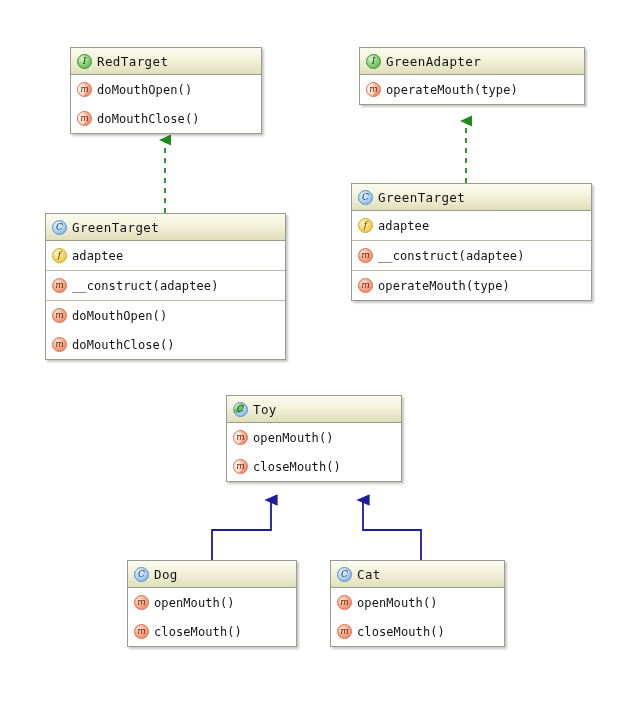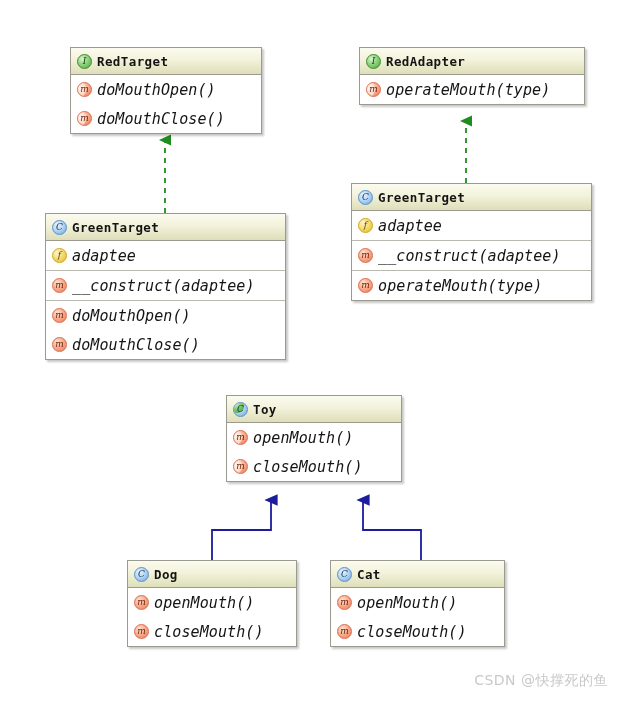--- a/index.html
+++ b/index.html
@@ -44,21 +44,21 @@
     background: linear-gradient(to bottom, #fbfbef 0%, #f3f2db 45%, #dedfb9 100%);
     border-bottom: 1px solid #9a9a8e;
     height: 27px;
     display: flex;
     align-items: center;
     padding-left: 6px;
     box-sizing: border-box;
   }
 
   .uml-title {
-    font-weight: bold;
+    font-weight: normal;
     font-size: 12.5px;
     color: #141414;
     letter-spacing: 0.4px;
     margin-left: 5px;
     white-space: nowrap;
   }
 
   .uml-section {
     border-top: 1px solid #b9b9ad;
   }
@@ -66,26 +66,25 @@
 
   .uml-row {
     height: 29px;
     display: flex;
     align-items: center;
     padding-left: 6px;
     box-sizing: border-box;
   }
 
   .uml-label {
-    font-size: 15px;
+    font-size: 12px;
     color: #141414;
     margin-left: 5px;
     white-space: nowrap;
     letter-spacing: 0.1px;
-    font-style: italic;
   }
 
   
   .ic {
     width: 15px;
     height: 15px;
     flex: 0 0 15px;
     border-radius: 50%;
     position: relative;
     display: inline-flex;
@@ -221,21 +220,21 @@
             </span>
             <span class="uml-label">doMouthClose()</span>
           </div>
         </div>
       </div>
       <div class="uml-box" style="left: 359px; top: 47px; width: 226px;">
         <div class="uml-header">
           <span class="ic ic-interface">
             <span>I</span>
           </span>
-          <span class="uml-title">RedAdapter</span>
+          <span class="uml-title">GreenAdapter</span>
         </div>
         <div class="uml-section first">
           <div class="uml-row">
             <span class="ic ic-abstract-method">
               <span>m</span>
             </span>
             <span class="uml-label">operateMouth(type)</span>
           </div>
         </div>
       </div>
@@ -370,14 +369,13 @@
           <div class="uml-row">
             <span class="ic ic-method">
               <span>m</span>
             </span>
             <span class="uml-label">closeMouth()</span>
           </div>
         </div>
       </div>
     </div>
 
-  <div id="watermark">CSDN @快撑死的鱼</div>
 </div>
 
 </body></html>

